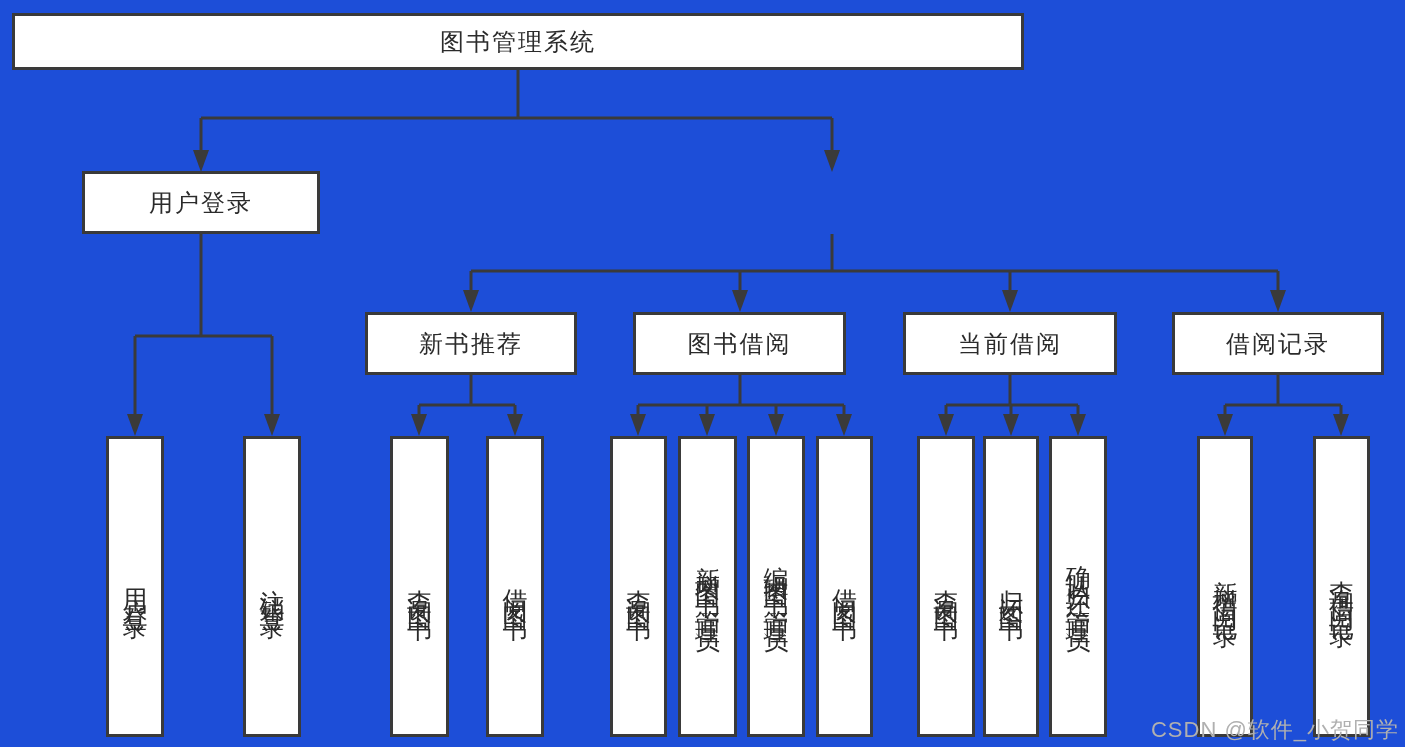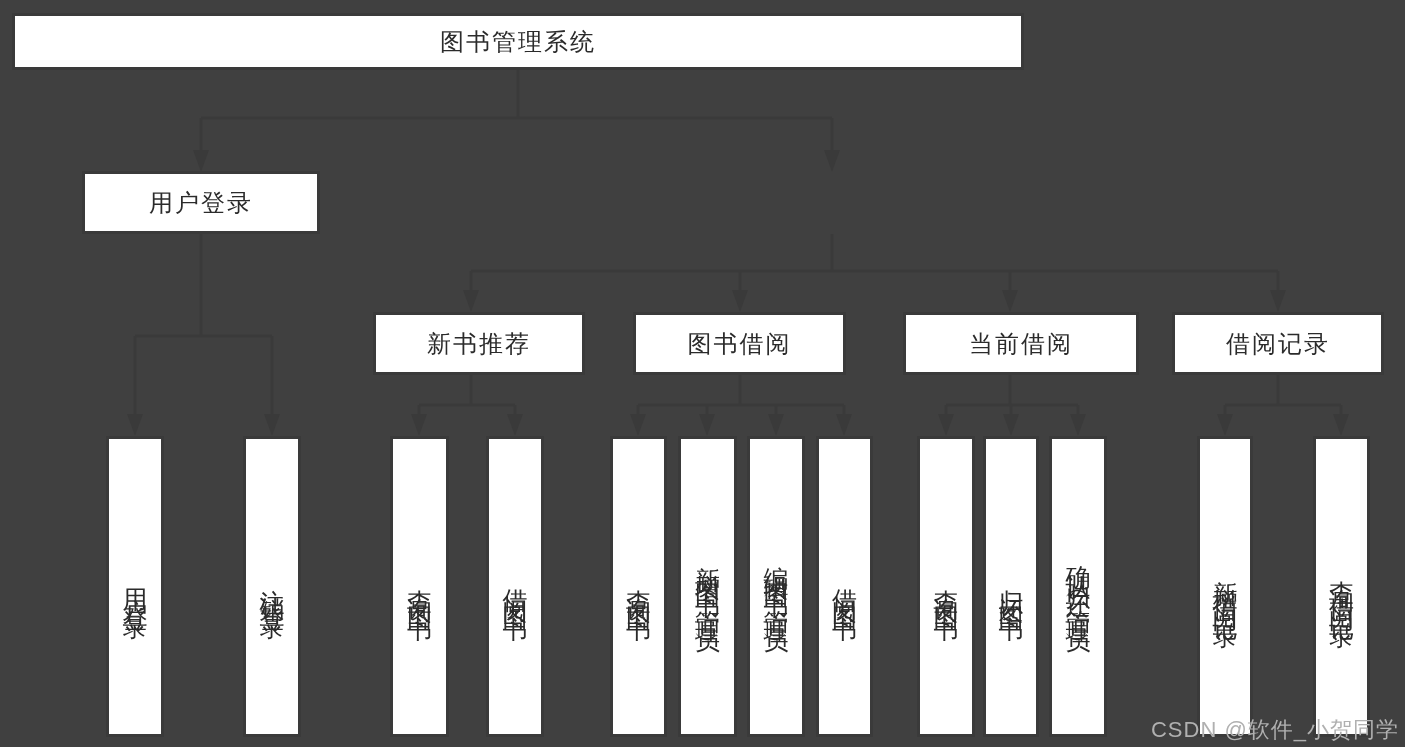--- a/index.html
+++ b/index.html
@@ -8,21 +8,21 @@
     background: #ffffff;
     width: 1405px;
     height: 747px;
     overflow: hidden;
     font-family: "Liberation Sans", "DejaVu Sans", sans-serif;
   }
   #stage {
     position: relative;
     width: 1405px;
     height: 747px;
-    background: #404040;
+    background: #1d4ed8;
   }
   #connectors {
     position: absolute;
     left: 0; top: 0;
     width: 1405px; height: 747px;
     z-index: 0;
   }
   .node {
     position: absolute;
     box-sizing: border-box;
@@ -44,23 +44,23 @@
     letter-spacing: 9px;
     line-height: 1;
     white-space: normal;
   }
   
   #n-root   { left: 12px;   top: 13px;  width: 1012px; height: 57px; }
   
   #n-login  { left: 82px;   top: 171px; width: 238px;  height: 63px; }
   #n-mgmt   { left: 713px;  top: 171px; width: 238px;  height: 63px; }
   
-  #n-newbook { left: 365px;  top: 312px; width: 212px; height: 63px; margin-left: 8px; }
+  #n-newbook { left: 365px;  top: 312px; width: 212px; height: 63px; }
   #n-borrow  { left: 633px;  top: 312px; width: 213px; height: 63px; }
-  #n-current { left: 903px;  top: 312px; width: 236px; height: 63px; }
+  #n-current { left: 903px;  top: 312px; width: 214px; height: 63px; }
   #n-record  { left: 1172px; top: 312px; width: 212px; height: 63px; }
   
   .leaf { top: 436px; height: 301px; }
   #l-1  { left: 106px;  width: 58px; }
   #l-2  { left: 243px;  width: 58px; }
   #l-3  { left: 390px;  width: 59px; }
   #l-4  { left: 486px;  width: 58px; }
   #l-5  { left: 610px;  width: 57px; }
   #l-6  { left: 678px;  width: 59px; }
   #l-7  { left: 747px;  width: 58px; }

